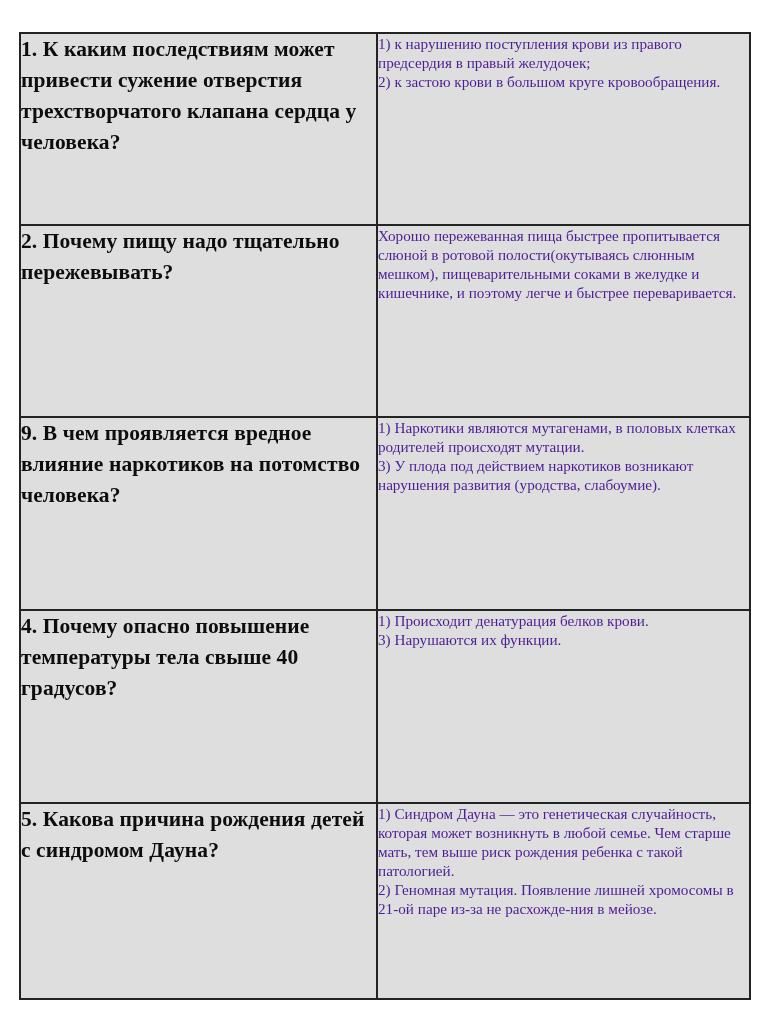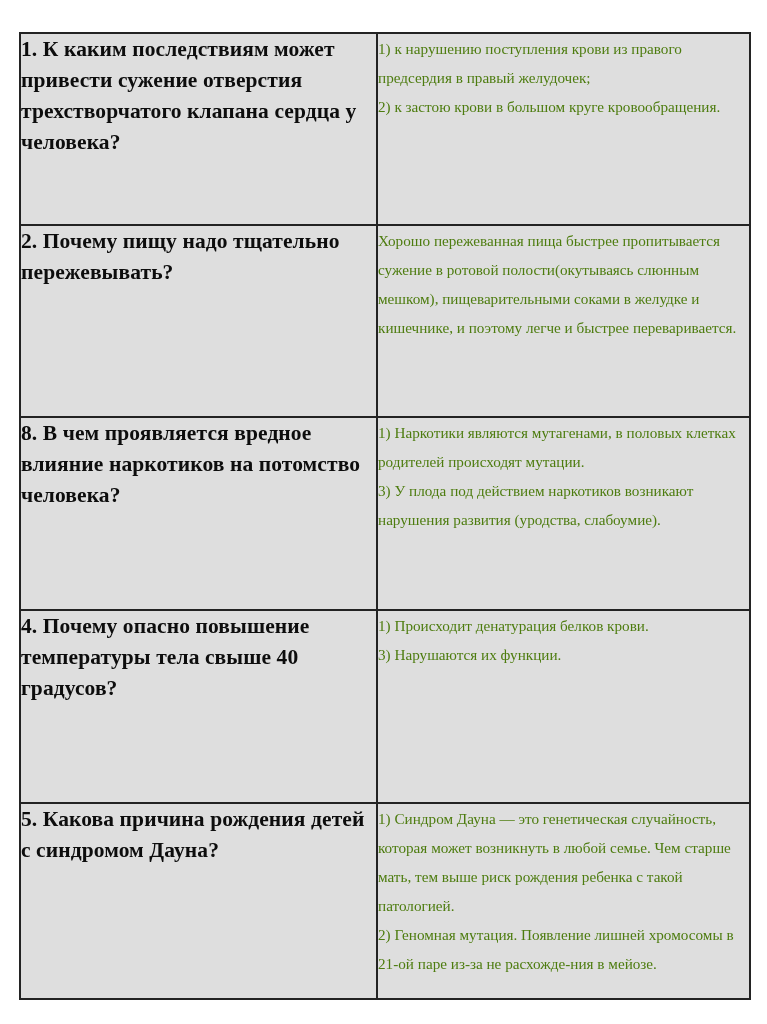--- a/index.html
+++ b/index.html
@@ -48,22 +48,22 @@
     font-size: 21.5px;
     line-height: 31px;
     color: #0d0d0d;
     letter-spacing: 0.1px;
     white-space: pre-line;
   }
   .a-text {
     font-family: "Liberation Serif", "DejaVu Serif", serif;
     font-weight: normal;
     font-size: 15.2px;
-    line-height: 29px;
-    color: #4d7c0f;
+    line-height: 19px;
+    color: #4c1d95;
     white-space: pre-line;
   }
   
   tr.row-1 td { height: 190px; }
   tr.row-2 td { height: 190px; margin-left: 40px; }
   tr.row-3 td { height: 191px; }
   tr.row-4 td { height: 191px; }
   tr.row-5 td { height: 194px; }
 </style>
 </head>
@@ -79,26 +79,26 @@
         <td class="a-cell">
           <div class="a-text">1) к нарушению поступления крови из правого предсердия в правый желудочек;
 2) к застою крови в большом круге кровообращения.</div>
         </td>
       </tr>
       <tr class="row-2">
         <td class="q-cell">
           <div class="q-text">2. Почему пищу надо тщательно пережевывать?</div>
         </td>
         <td class="a-cell">
-          <div class="a-text">Хорошо пережеванная пища быстрее пропитывается сужение в ротовой полости(окутываясь слюнным мешком), пищеварительными соками в желудке и кишечнике, и поэтому легче и быстрее переваривается.</div>
+          <div class="a-text">Хорошо пережеванная пища быстрее пропитывается слюной в ротовой полости(окутываясь слюнным мешком), пищеварительными соками в желудке и кишечнике, и поэтому легче и быстрее переваривается.</div>
         </td>
       </tr>
       <tr class="row-3">
         <td class="q-cell">
-          <div class="q-text">8. В чем проявляется вредное влияние наркотиков на потомство человека?</div>
+          <div class="q-text">9. В чем проявляется вредное влияние наркотиков на потомство человека?</div>
         </td>
         <td class="a-cell">
           <div class="a-text">1) Наркотики являются мутагенами, в половых клетках родителей происходят мутации.
 3) У плода под действием наркотиков возникают нарушения развития (уродства, слабоумие).</div>
         </td>
       </tr>
       <tr class="row-4">
         <td class="q-cell">
           <div class="q-text">4. Почему опасно повышение температуры тела свыше 40 градусов?</div>
         </td>

